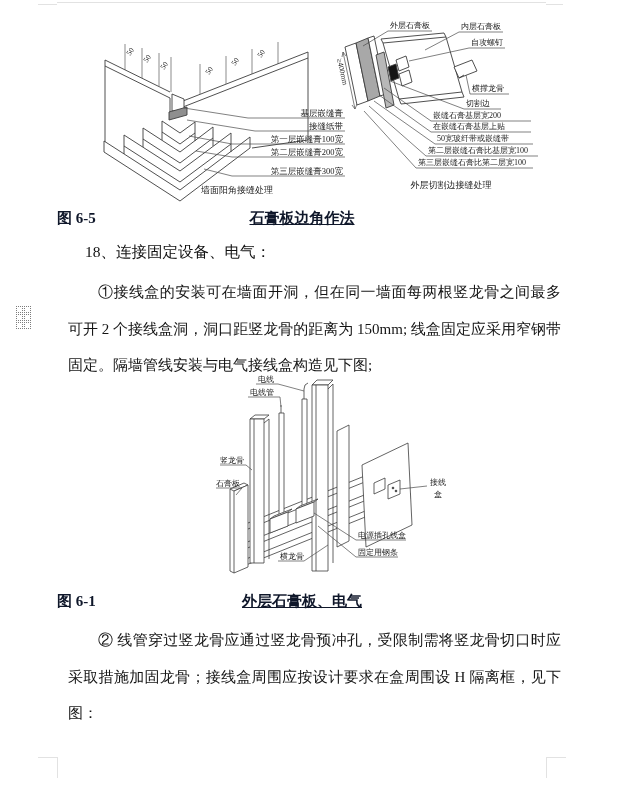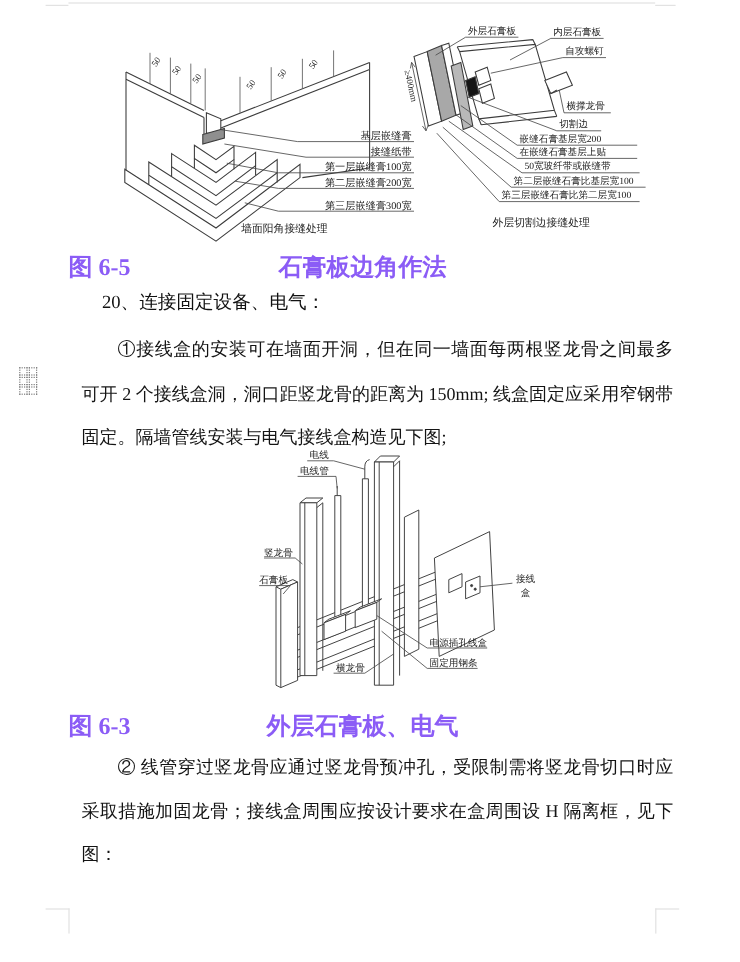--- a/index.html
+++ b/index.html
@@ -1,20 +1,20 @@
 <!DOCTYPE html>
 <html><head>
 <meta charset="utf-8">
 <style>
   html,body{margin:0;padding:0;background:#fff;}
   #page{position:relative;width:617px;height:802px;background:#fff;overflow:hidden;
         font-family:"Liberation Serif","DejaVu Serif",serif;color:#111;}
   .mark{position:absolute;background:#e2e2e2;}
-  .caprow{position:absolute;left:57px;width:490px;font-weight:700;font-size:20px;color:#8b5cf6;
-          font-family:"Liberation Sans","DejaVu Sans",sans-serif;}
+  .caprow{position:absolute;left:57px;width:490px;font-weight:700;font-size:15px;color:#0f172a;
+          font-family:"Liberation Sans","DejaVu Sans",sans-serif;text-decoration:underline;}
   .caprow .figno{position:absolute;left:0;top:0;font-family:"Liberation Serif",serif;}
   .caprow .figtitle{display:block;text-align:center;}
   .heading{position:absolute;left:57px;width:492px;font-size:15.5px;}
   .para{position:absolute;left:68px;width:493px;font-size:15px;line-height:36.5px;
         text-align:justify;text-indent:2em;color:#141414;}
   .pagenum{position:absolute;top:746px;left:0;width:100%;text-align:center;
            font-size:11.5px;color:#8a8a8a;}
   .figsvg{position:absolute;}
   svg text{font-family:"Liberation Serif","DejaVu Serif",serif;fill:#1a1a1a;}
   .dots{position:absolute;left:16px;top:306px;display:grid;
@@ -143,21 +143,21 @@
       <text x="85" y="160">第三层嵌缝石膏比第二层宽100</text>
       <text x="118" y="183" text-anchor="middle" font-size="9">外层切割边接缝处理</text>
     </g>
   </svg>
 
   <div class="caprow" style="top:209px;">
     <span class="figno">图 6-5</span>
     <span class="figtitle">石膏板边角作法</span>
   </div>
 
-  <div class="heading" style="top:242px;text-indent:28px;"><span>20、连接固定设备、电气：</span></div>
+  <div class="heading" style="top:242px;text-indent:28px;"><span>18、连接固定设备、电气：</span></div>
 
   <div class="para" style="top:274px;">①接线盒的安装可在墙面开洞，但在同一墙面每两根竖龙骨之间最多可开 2 个接线盒洞，洞口距竖龙骨的距离为 150mm; 线盒固定应采用窄钢带固定。隔墙管线安装与电气接线盒构造见下图;</div>
 
   <svg class="figsvg" style="left:182px;top:373px;" width="280" height="214" viewBox="0 0 280 214">
     <g stroke="#3c3c3c" stroke-width="0.8" fill="#fff">
 
       <polygon points="58,172 222,106 222,112 58,178"></polygon>
       <polygon points="64,186 228,120 228,126 64,192"></polygon>
       <path d="M66,150 L210,92 M66,156 L210,98" fill="none"></path>
 
@@ -211,20 +211,20 @@
       <text x="34" y="113">石膏板</text>
       <text x="248" y="112">接线</text>
       <text x="252" y="124">盒</text>
       <text x="176" y="165">电源插孔线盒</text>
       <text x="176" y="182">固定用钢条</text>
       <text x="98" y="186">横龙骨</text>
     </g>
   </svg>
 
   <div class="caprow" style="top:592px;">
-    <span class="figno">图 6-3</span>
+    <span class="figno">图 6-1</span>
     <span class="figtitle">外层石膏板、电气</span>
   </div>
 
   <div class="para" style="top:622px;">② 线管穿过竖龙骨应通过竖龙骨预冲孔，受限制需将竖龙骨切口时应采取措施加固龙骨；接线盒周围应按设计要求在盒周围设 H 隔离框，见下图：</div>
 
 
 </div>
 
 </body></html>

